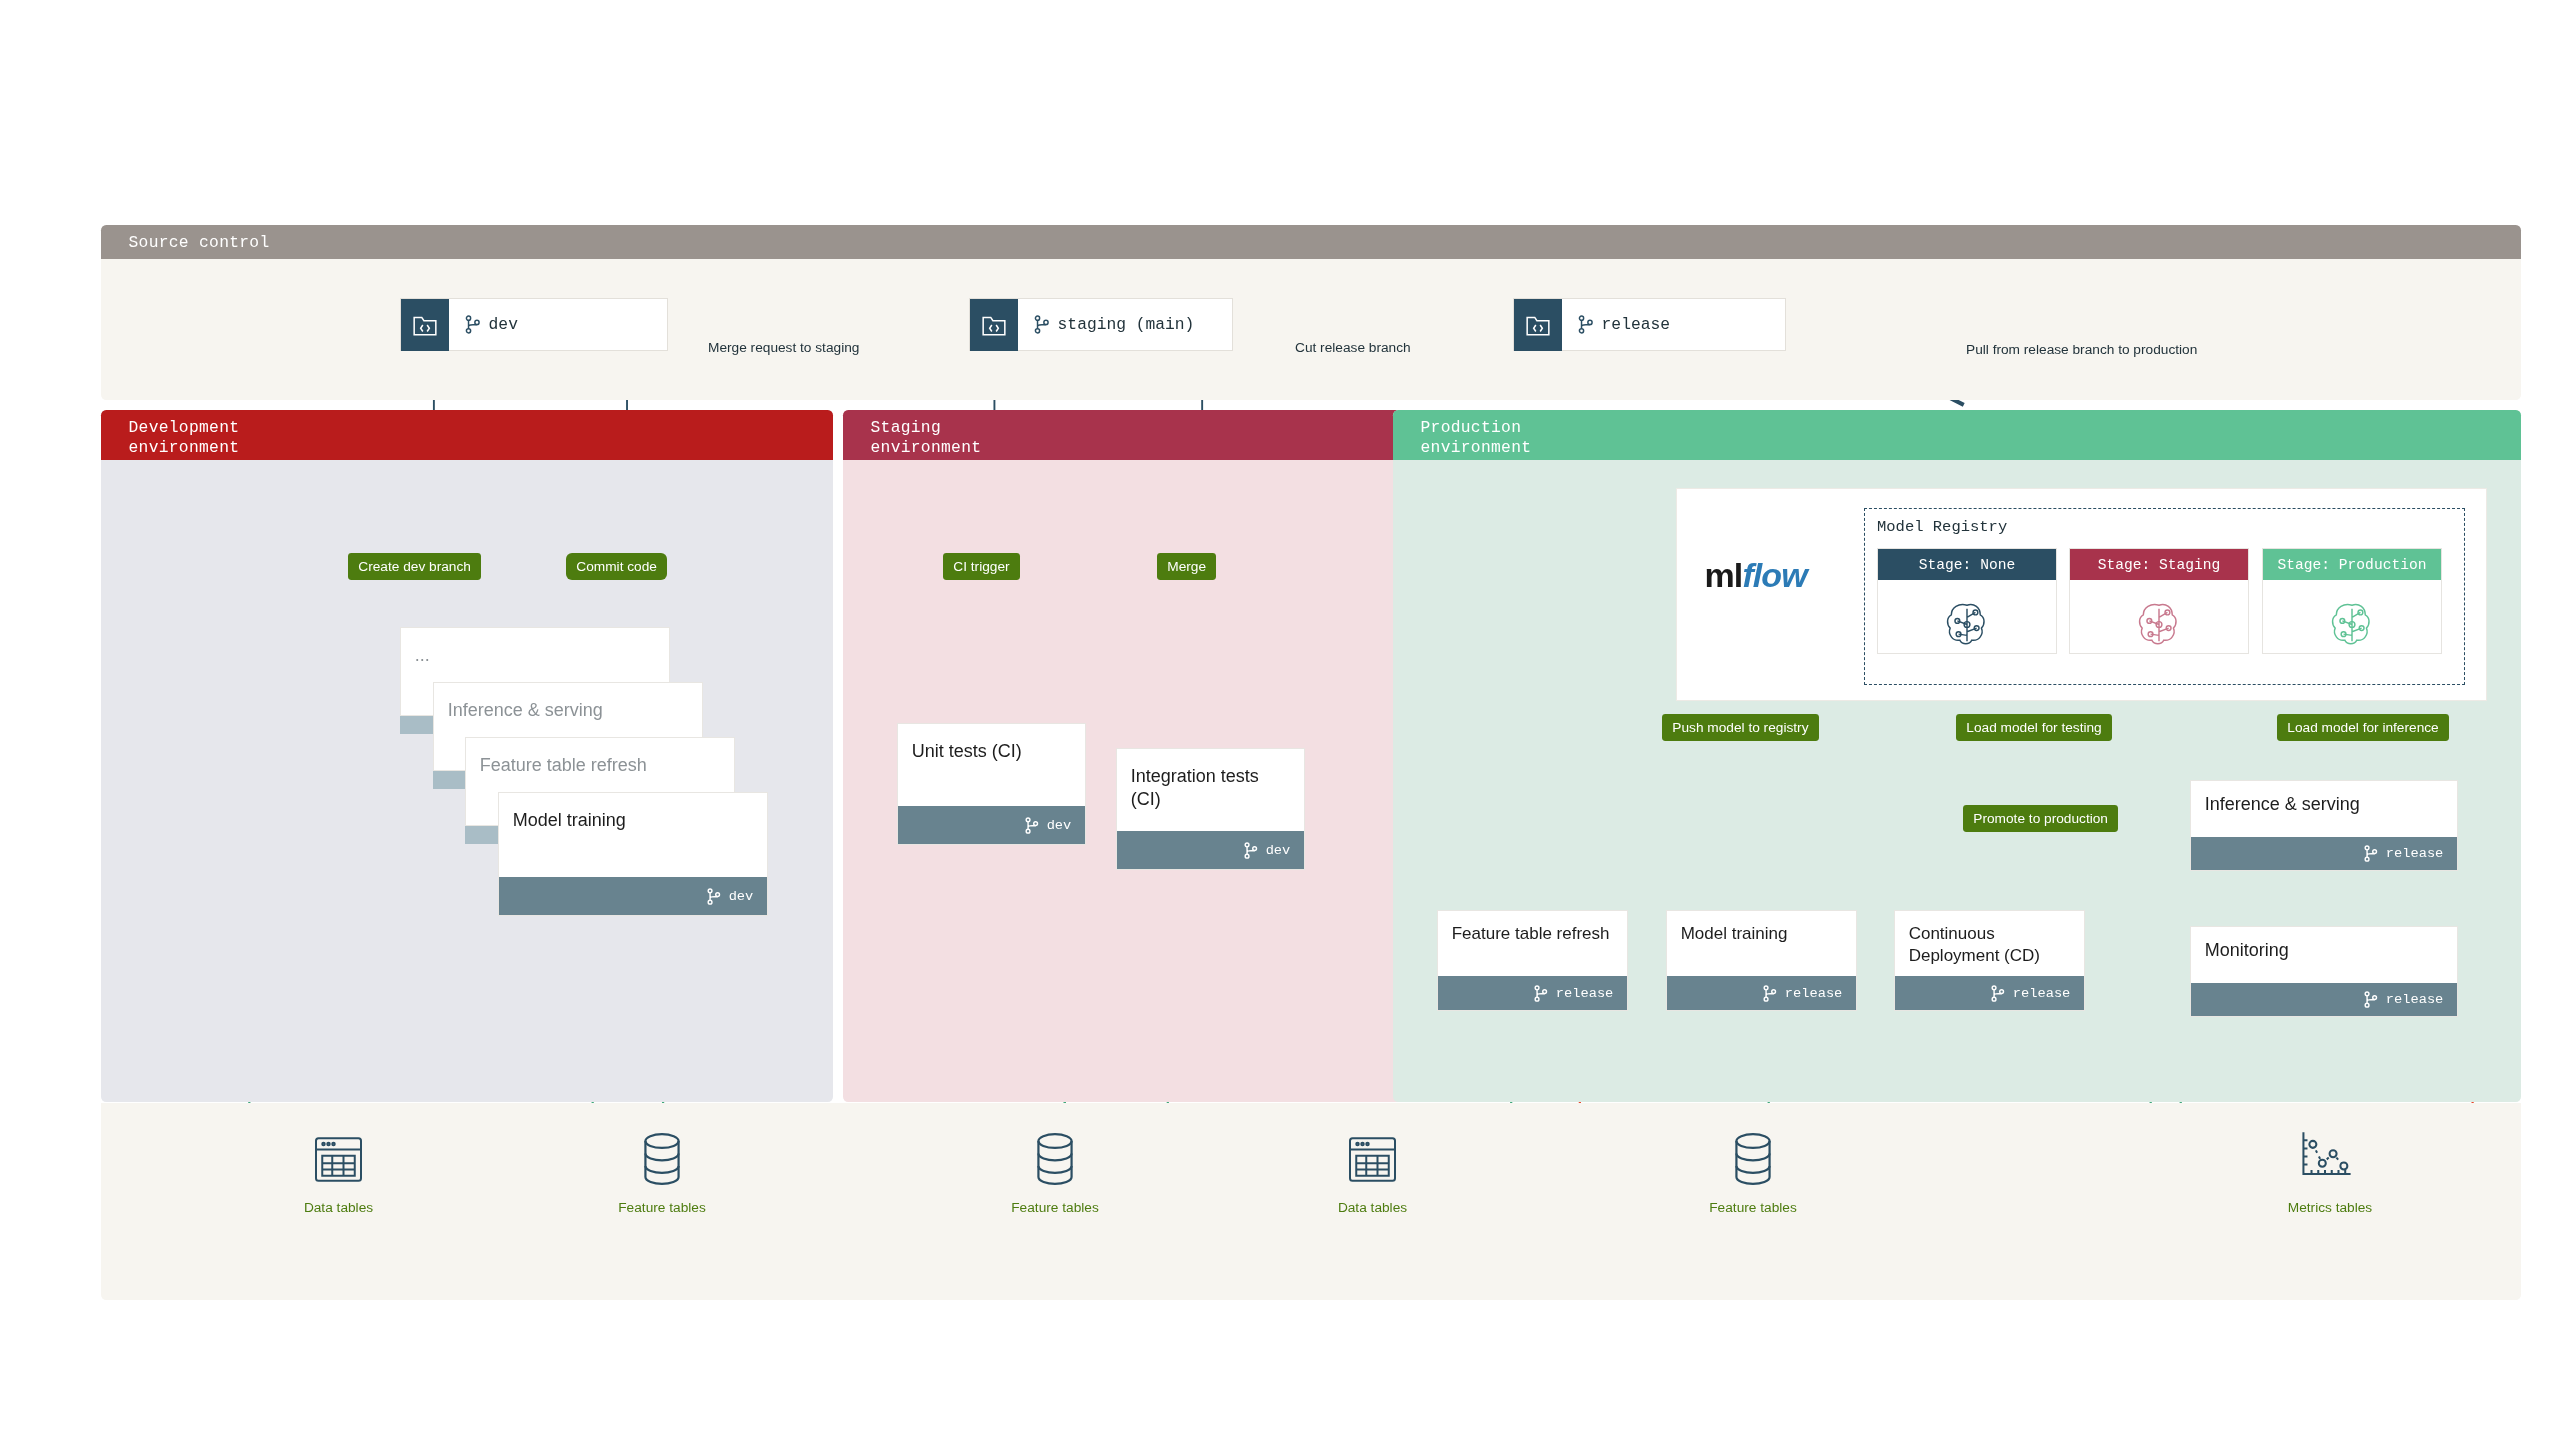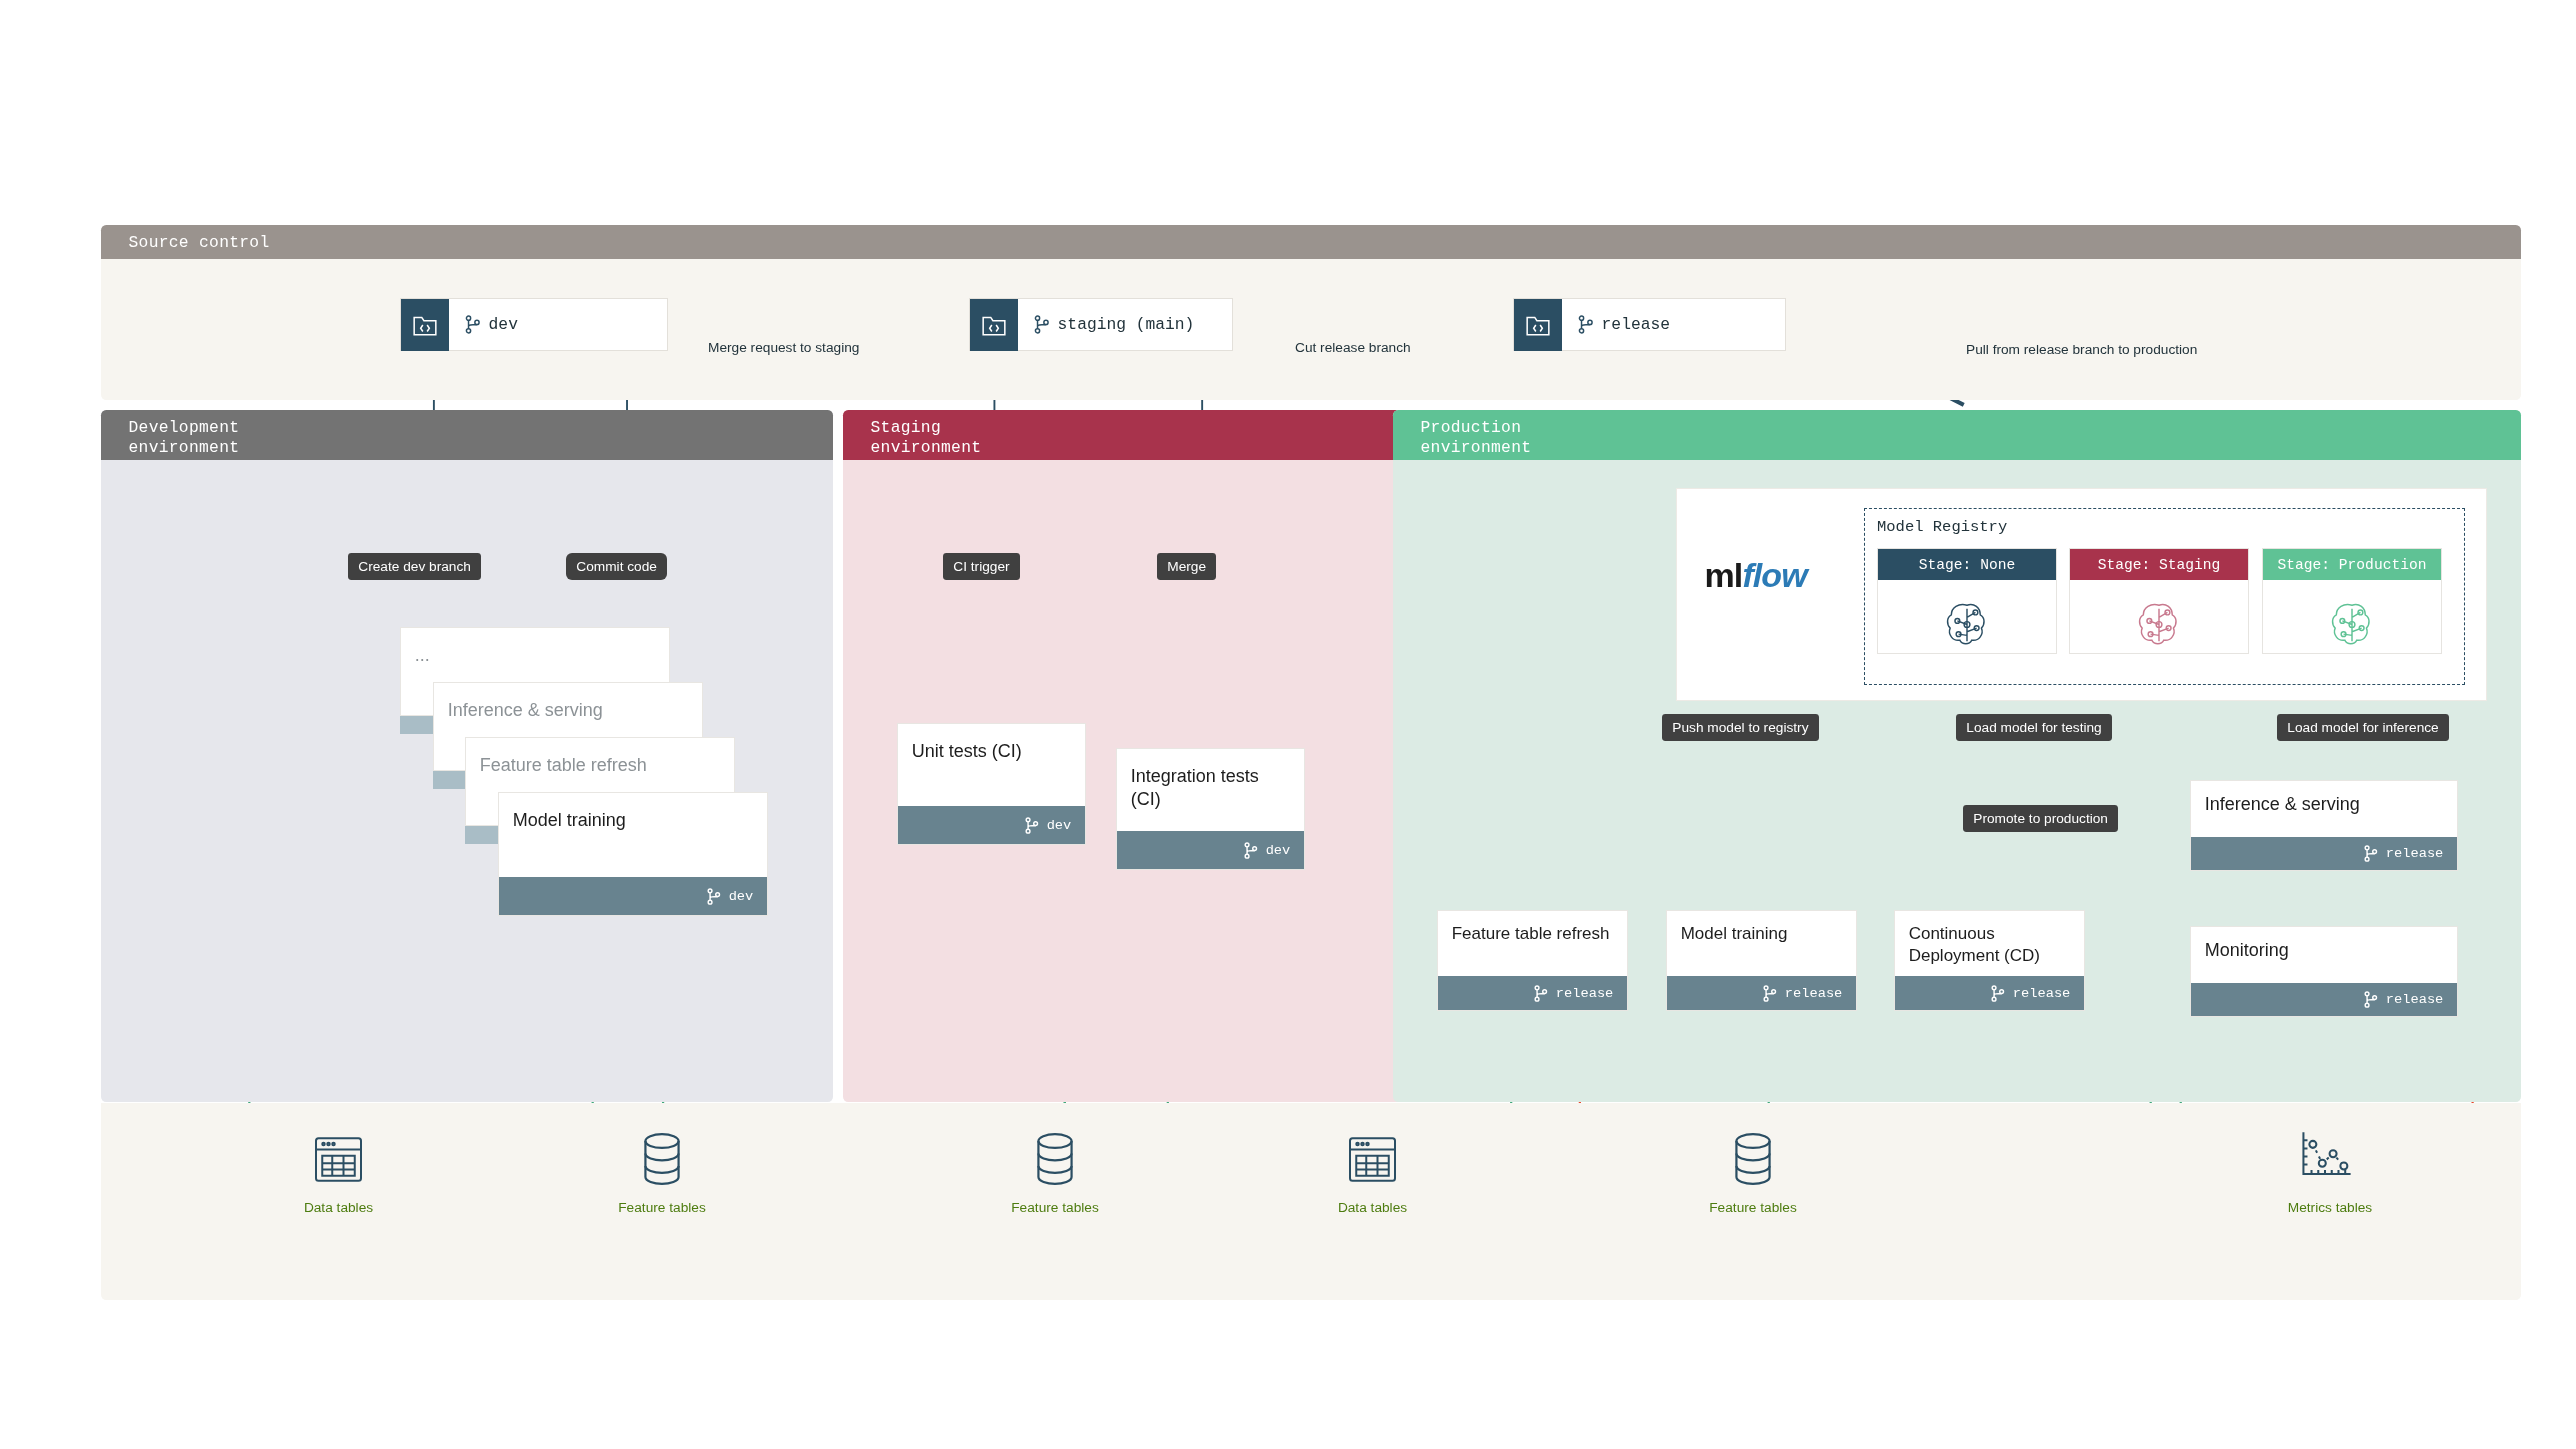--- a/index.html
+++ b/index.html
@@ -10,40 +10,40 @@
   
   .band{position:absolute;border-radius:5.2px;}
   .band-head{position:absolute;left:0;top:0;width:100%;border-radius:5.2px 5.2px 0 0;
              box-sizing:border-box;color:#fff;font-family:"Liberation Mono",monospace;
              font-size:16.3px;line-height:20px;padding:7.7px 0 0 27.5px;letter-spacing:0.3px;}
 
   #src-band{left:101px;top:225px;width:2420px;height:175px;background:#F7F5F0;}
   #src-head{height:34px;background:#9A938E;}
 
   #dev-band{left:101px;top:410px;width:732px;height:692px;background:#E6E7EC;}
-  #dev-head{height:50px;background:#737373;}
+  #dev-head{height:50px;background:#b91c1c;}
 
   #stg-band{left:843px;top:410px;width:607px;height:692px;background:#F3DFE2;}
   #stg-head{height:50px;background:#A8334C;}
 
   #prd-band{left:1393px;top:410px;width:1128px;height:692px;background:#DCEBE4;}
   #prd-head{height:50px;background:#5FC295;}
 
   #data-band{left:101px;top:1103px;width:2420px;height:197px;background:#F7F5F0;border-radius:0 0 5.2px 5.2px;}
 
   
   .repo{position:absolute;height:53px;background:#fff;border:0.9px solid #E3E0DA;
         display:flex;align-items:center;box-sizing:border-box;}
   .repo .ico{width:48px;height:52px;background:#2B4E63;display:flex;align-items:center;
              justify-content:center;flex:none;}
   .repo .nm{display:flex;align-items:center;gap:8.6px;padding-left:15.5px;
             font-family:"Liberation Mono",monospace;font-size:16.3px;color:#22333B;}
 
   
-  .pill{position:absolute;background:#404040;color:#fff;border-radius:3.4px;
+  .pill{position:absolute;background:#4d7c0f;color:#fff;border-radius:3.4px;
         font-size:13.7px;line-height:13.7px;padding:6.9px 10.3px;white-space:nowrap;
         box-sizing:border-box;text-align:center;}
 
   
   .cap{position:absolute;font-size:13.7px;color:#22333B;white-space:nowrap;}
 
   
   .card{position:absolute;background:#fff;border:0.9px solid #E8E6E2;box-sizing:border-box;}
   .card .body{padding:15.5px 13.7px 0 13.7px;font-size:18px;line-height:23px;color:#1D1D1D;}
   .card .foot{position:absolute;left:0;bottom:0;width:100%;height:38px;background:#68838F;

